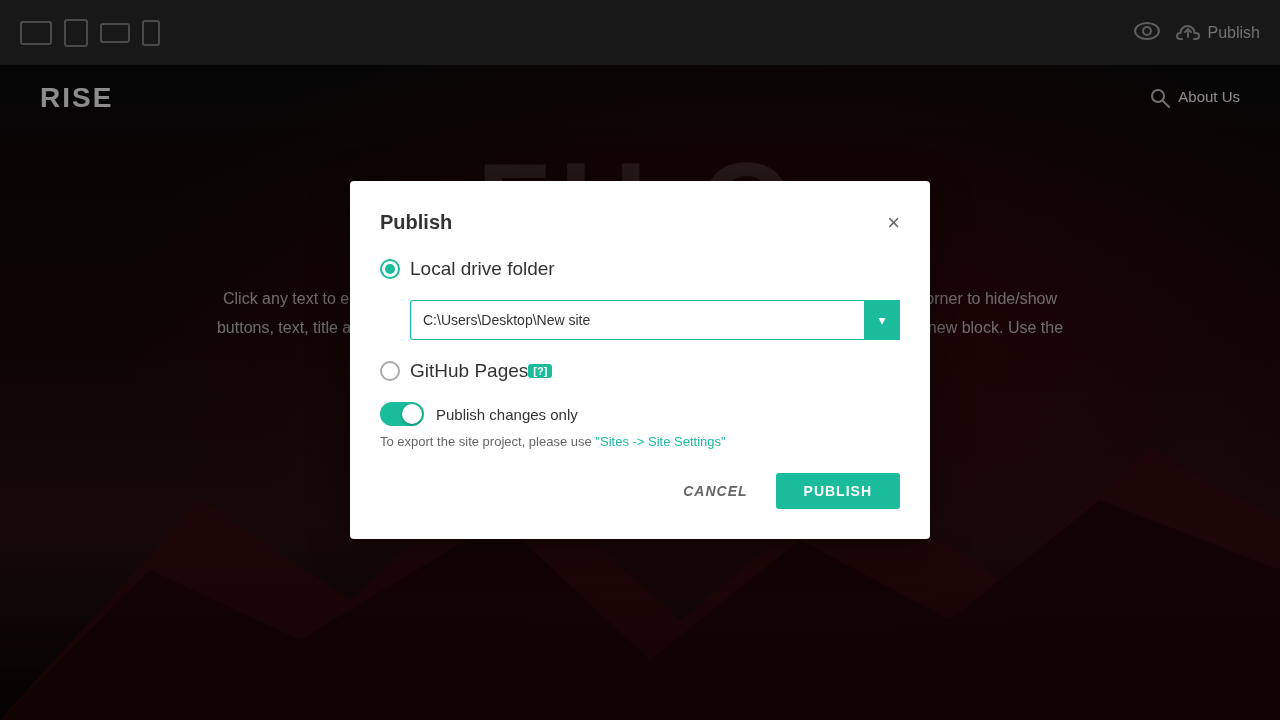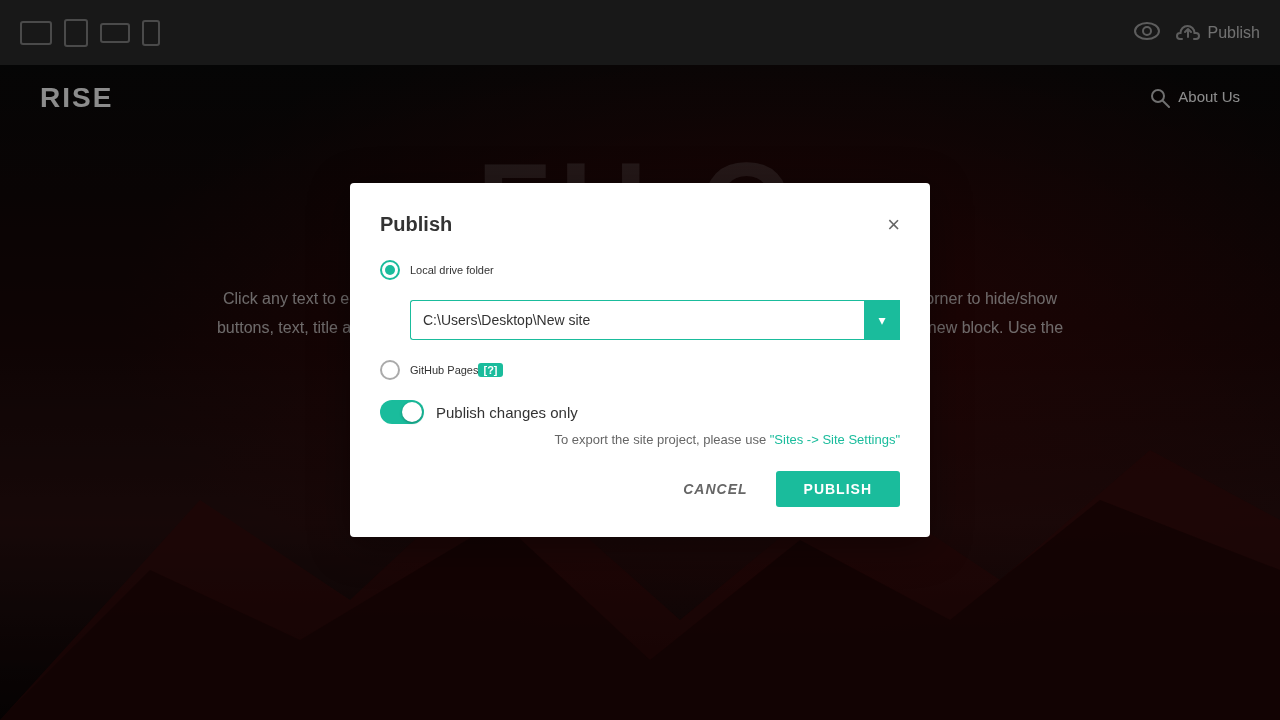--- a/index.html
+++ b/index.html
@@ -262,21 +262,21 @@
       width: 10px; height: 10px;
       border-radius: 50%;
       background: #1abc9c;
     }
 
     .radio-circle.unchecked {
       border-color: #aaa;
     }
 
     .radio-label {
-      font-size: 11px;
+      font-size: 19px;
       color: #333;
     }
 
     
     .path-input-row {
       display: flex;
       align-items: center;
       gap: 0;
       margin-bottom: 20px;
       margin-left: 30px;
@@ -364,21 +364,20 @@
     .toggle-label {
       font-size: 15px;
       color: #333;
     }
 
     
     .export-note {
       font-size: 13px;
       color: #666;
       margin-bottom: 24px;
-      text-align: right;
     }
 
     .export-link {
       color: #1abc9c;
       text-decoration: none;
     }
 
     
     .modal-footer {
       display: flex;

